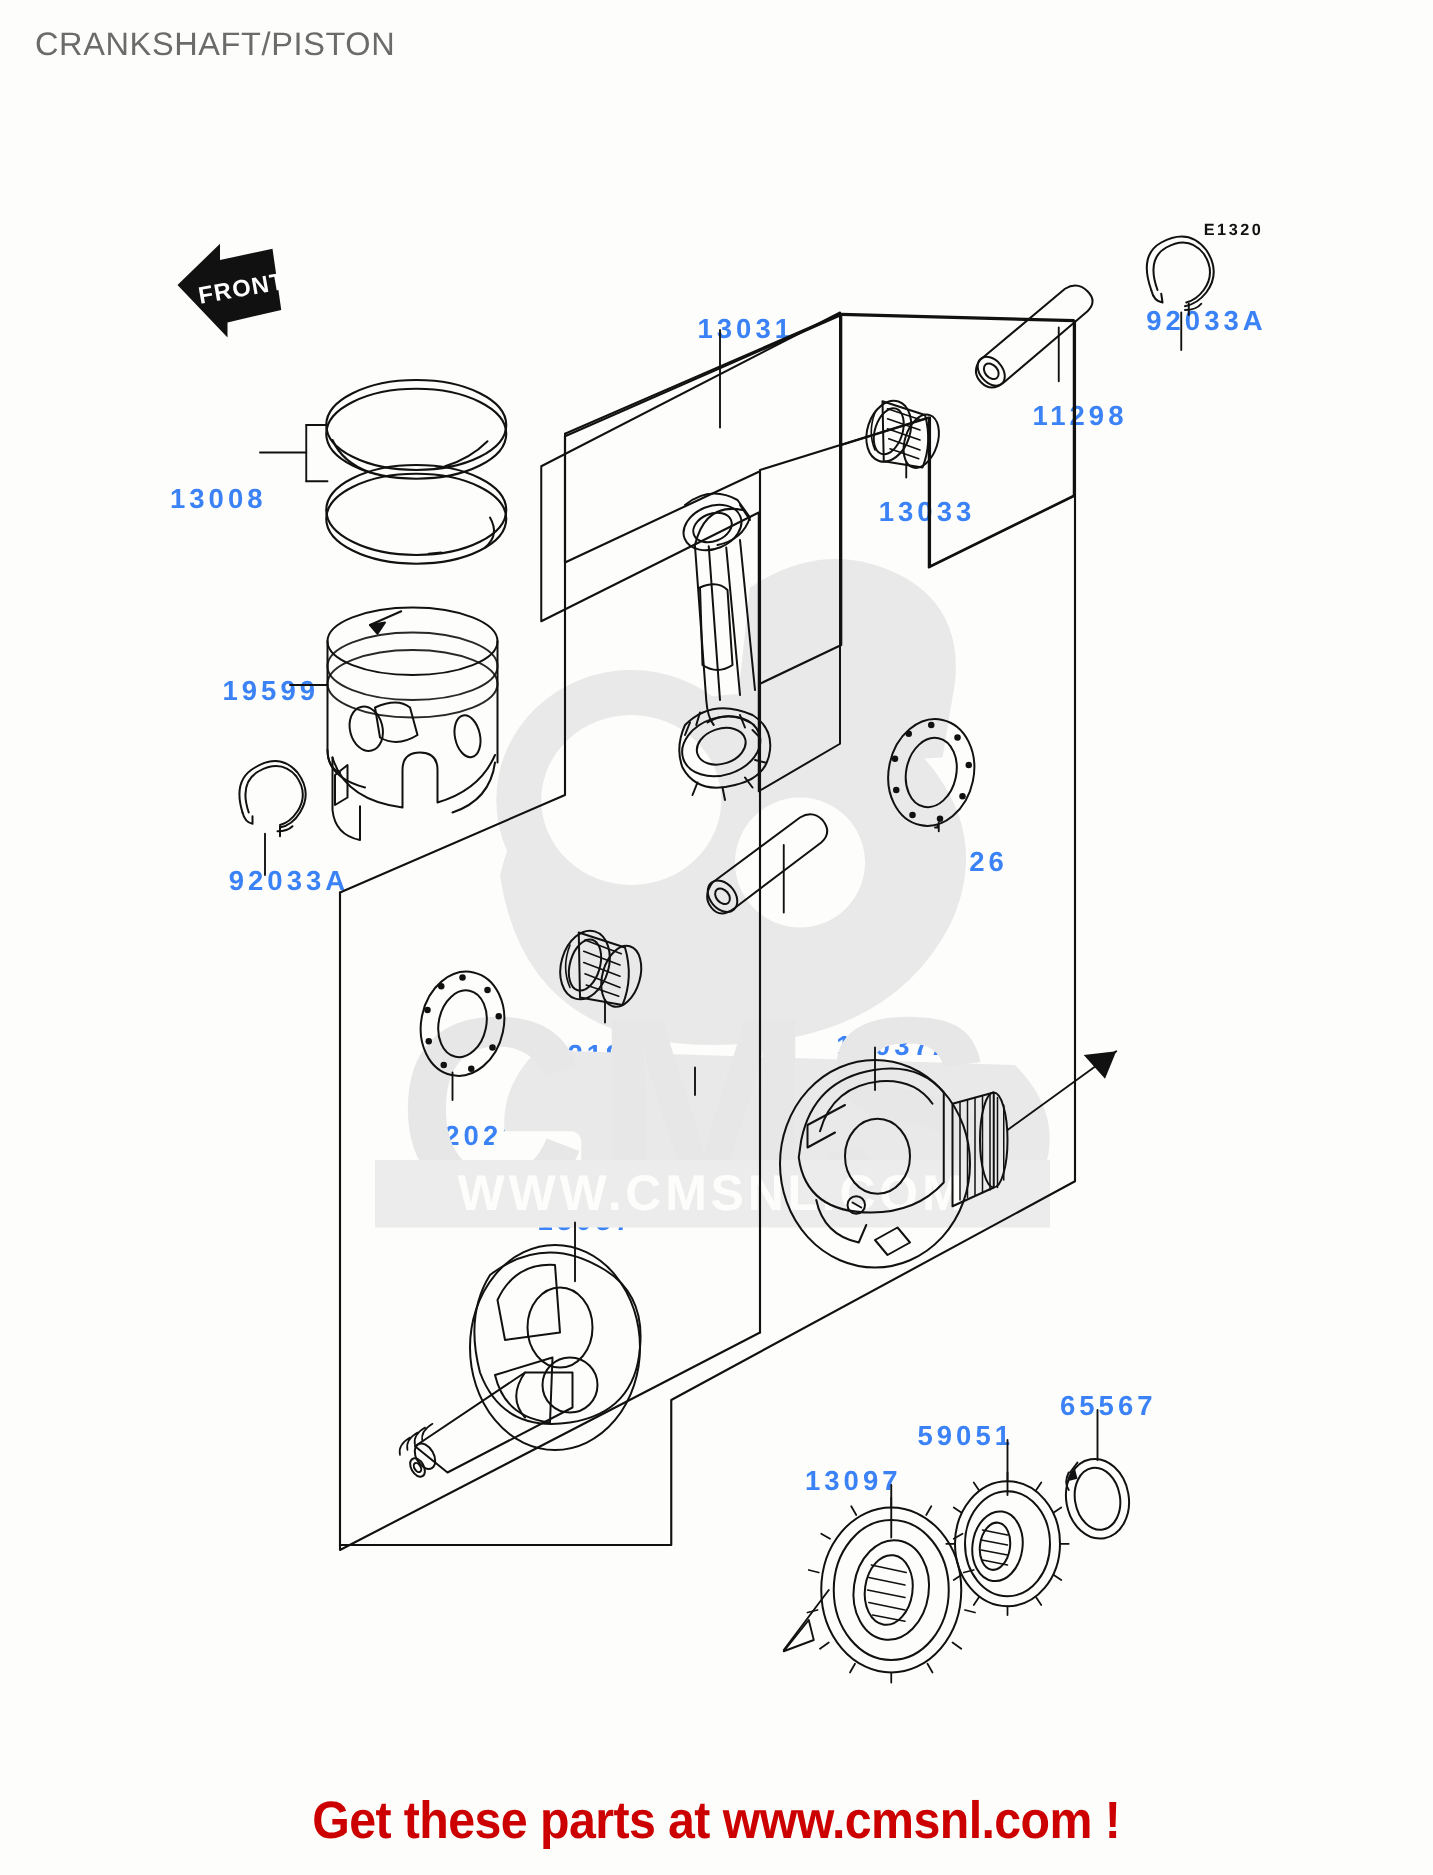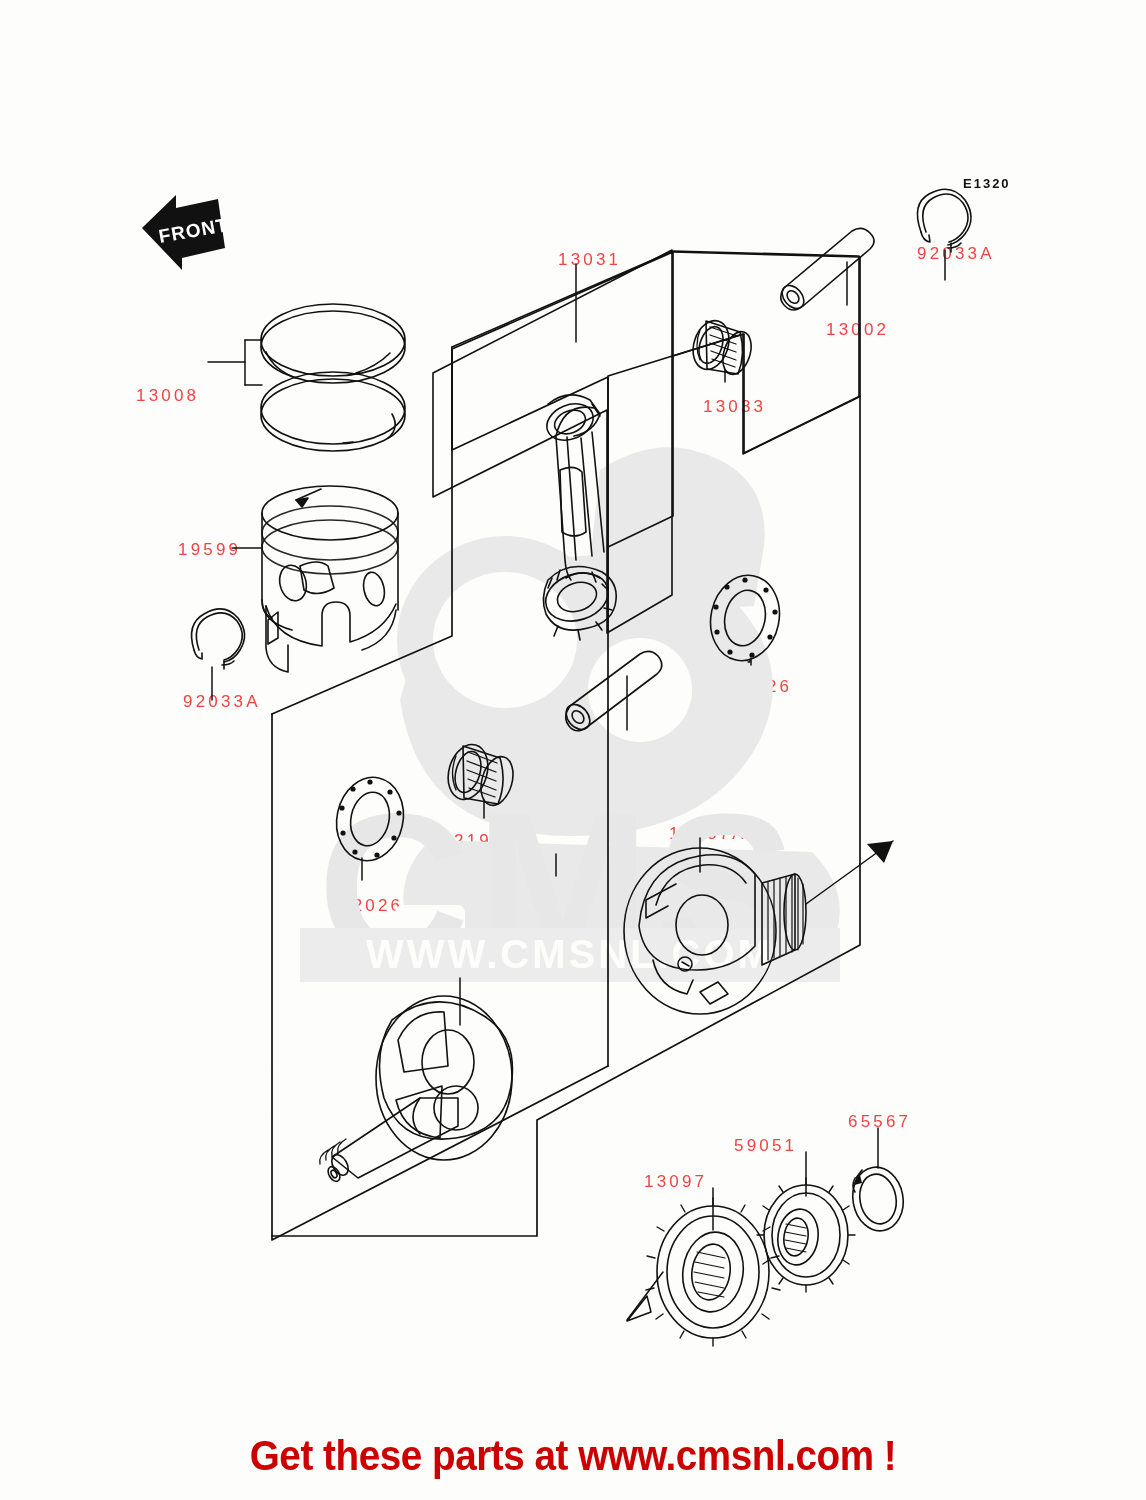--- a/index.html
+++ b/index.html
@@ -44,24 +44,24 @@
     font-family: "Liberation Sans", sans-serif;
     font-size: 13px;
     font-weight: bold;
     letter-spacing: 2px;
     color: #111;
     white-space: nowrap;
   }
   .part-label {
     position: absolute;
     font-family: "Liberation Sans", sans-serif;
-    font-size: 17px;
-    font-weight: normal;
+    font-size: 22px;
+    font-weight: bold;
     letter-spacing: 3.2px;
-    color: #ef4444;
+    color: #3b82f6;
     white-space: nowrap;
   }
   svg.layer {
     position: absolute;
     left: 0;
     top: 0;
     width: 1146px;
     height: 1500px;
   }
   #wm-layer { z-index: 1; }
@@ -431,30 +431,31 @@
   </svg>
 
   <svg class="layer front-badge" viewBox="0 0 1146 1500">
     <g>
       <path d="M142 228 L176 195 L176 208 L218 199 L225 248 L182 258 L182 270 Z" fill="#111"></path>
       <path d="M148 228 L176 202 L176 212 L212 204 L217 244 L182 252 L182 262 Z" fill="#fff" opacity="0"></path>
       <text x="160" y="243" font-family="Liberation Sans, sans-serif" font-size="19" font-weight="bold" fill="#fff" transform="rotate(-10 160 243)" letter-spacing="1">FRONT</text>
     </g>
   </svg>
 
+  <div id="page-title">CRANKSHAFT/PISTON</div>
 
   <div class="ref-code" style="left:963px; top:176px;">E1320</div>
 
   <div id="labels-root" class="lbl-layer">
       <div class="part-label" style="left: 136px; top: 362px; margin-top: 24px;">13008</div>
       <div class="part-label" style="left: 178px; top: 540px;">19599</div>
       <div class="part-label" style="left: 183px; top: 692px;">92033A</div>
       <div class="part-label" style="left: 558px; top: 250px;">13031</div>
       <div class="part-label" style="left: 703px; top: 397px;">13033</div>
-      <div class="part-label" style="left: 826px; top: 320px;">13002</div>
+      <div class="part-label" style="left: 826px; top: 320px;">11298</div>
       <div class="part-label" style="left: 917px; top: 244px;">92033A</div>
       <div class="part-label" style="left: 729px; top: 677px;">92026</div>
       <div class="part-label" style="left: 600px; top: 745px;">13035</div>
       <div class="part-label" style="left: 454px; top: 831px;">21977</div>
       <div class="part-label" style="left: 340px; top: 896px;">92026</div>
       <div class="part-label" style="left: 534px; top: 890px;">13044</div>
       <div class="part-label" style="left: 669px; top: 824px;">13037A</div>
       <div class="part-label" style="left: 430px; top: 964px;">13037</div>
       <div class="part-label" style="left: 644px; top: 1172px;">13097</div>
       <div class="part-label" style="left: 734px; top: 1136px;">59051</div>

